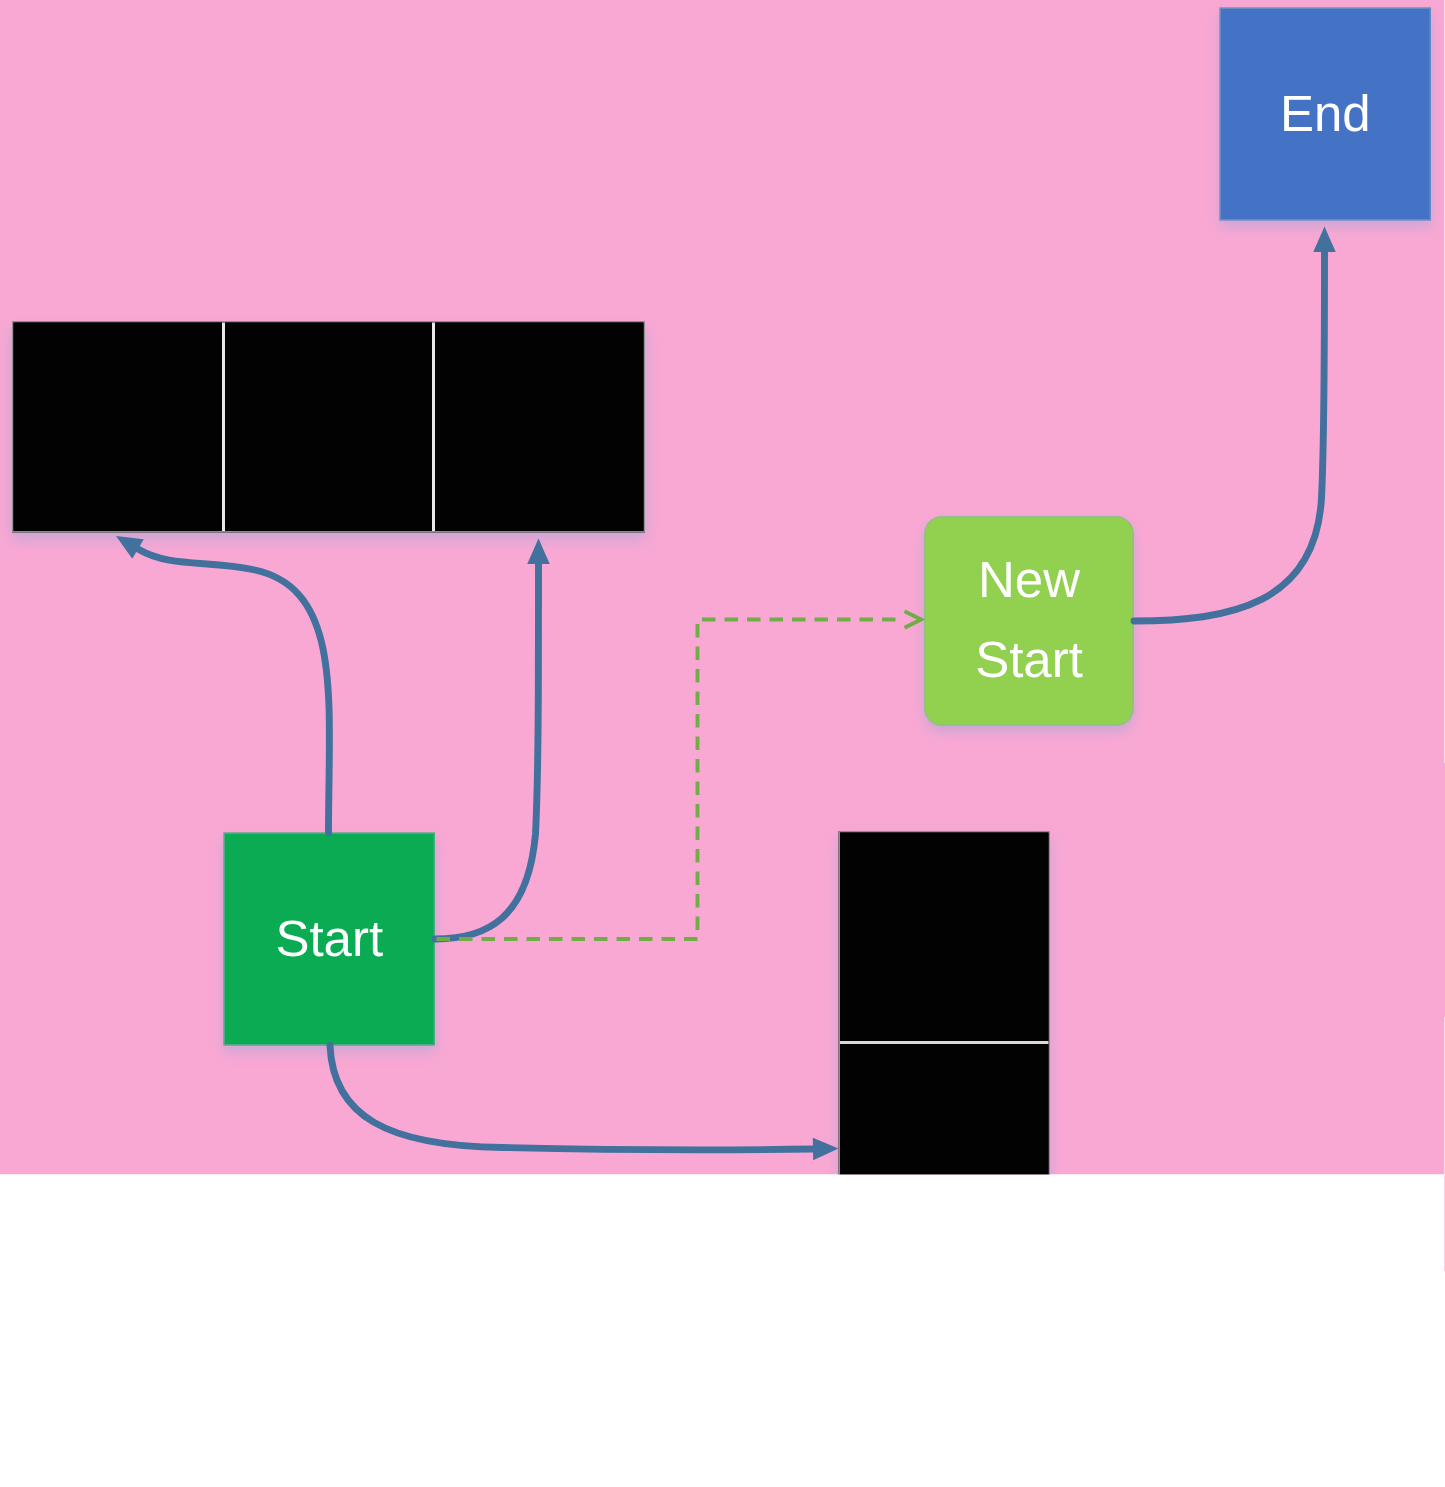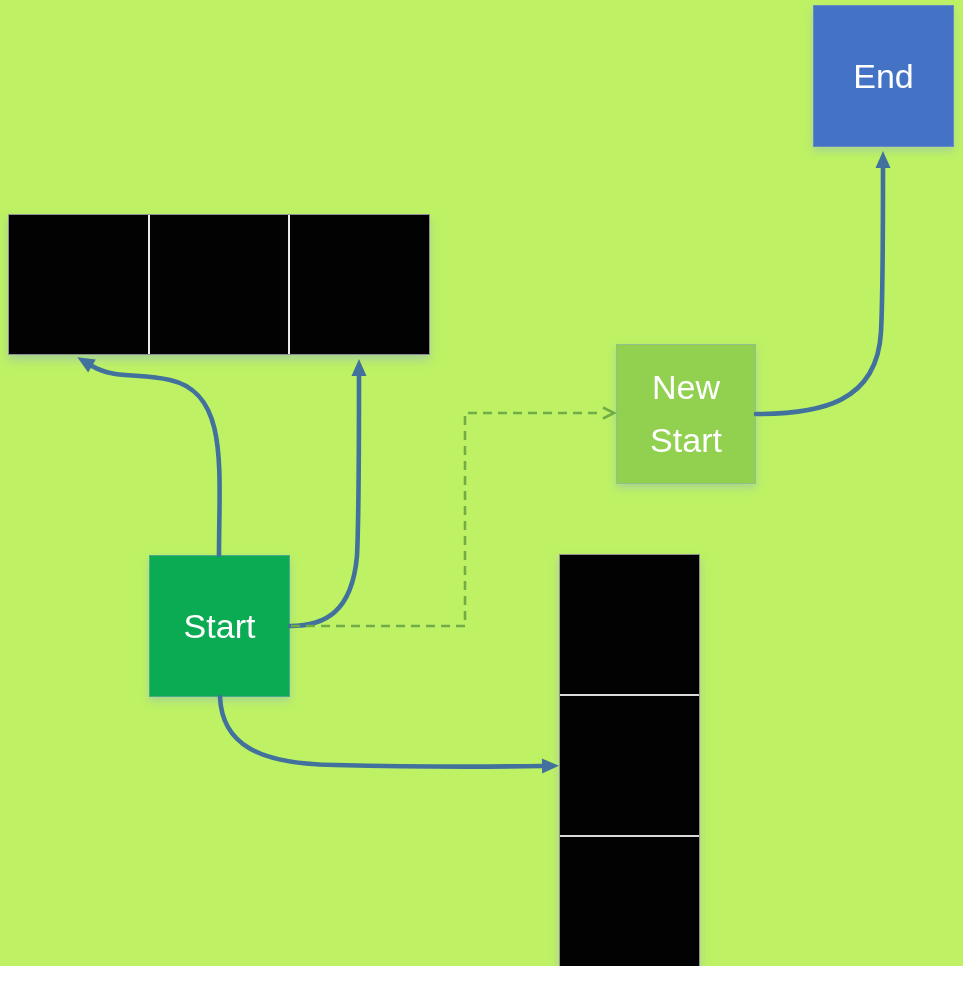--- a/index.html
+++ b/index.html
@@ -4,22 +4,22 @@
 <style>
   html, body {
     margin: 0;
     padding: 0;
     background: #ffffff;
     font-family: "Liberation Sans", sans-serif;
   }
   .canvas {
     position: relative;
     width: 963px;
-    height: 966px;
-    background: #bef264;
+    height: 783px;
+    background: #f9a8d4;
     overflow: hidden;
   }
   .node {
     position: absolute;
     display: flex;
     flex-direction: column;
     align-items: center;
     justify-content: center;
     color: #ffffff;
     font-size: 34px;
@@ -82,21 +82,21 @@
   <div class="black-group black-column">
     <div class="black-cell"></div>
     <div class="black-cell"></div>
     <div class="black-cell"></div>
   </div>
 
   <div class="node node-end" style="background-color: rgb(68, 114, 196); color: rgb(255, 255, 255);">
     <span>End</span>
   </div>
 
-  <div class="node node-newstart" style="background-color: rgb(146, 208, 80); color: rgb(255, 255, 255);">
+  <div class="node node-newstart" style="background-color: rgb(146, 208, 80); color: rgb(255, 255, 255); border-radius: 12px;">
     <span>New</span>
     <span>Start</span>
   </div>
 
   <div class="node node-start" style="background-color: rgb(11, 171, 83); color: rgb(255, 255, 255);">
     <span>Start</span>
   </div>
 
   <svg class="edges-layer" viewBox="0 0 963 991" xmlns="http://www.w3.org/2000/svg">
     <defs>

